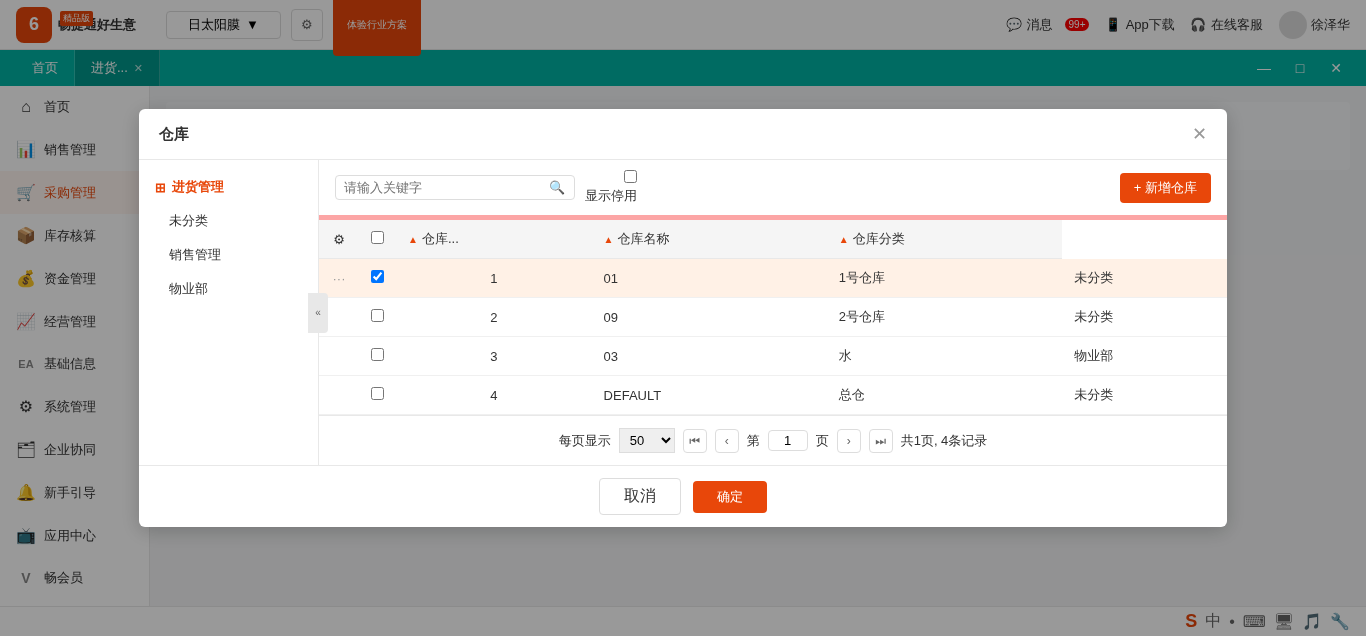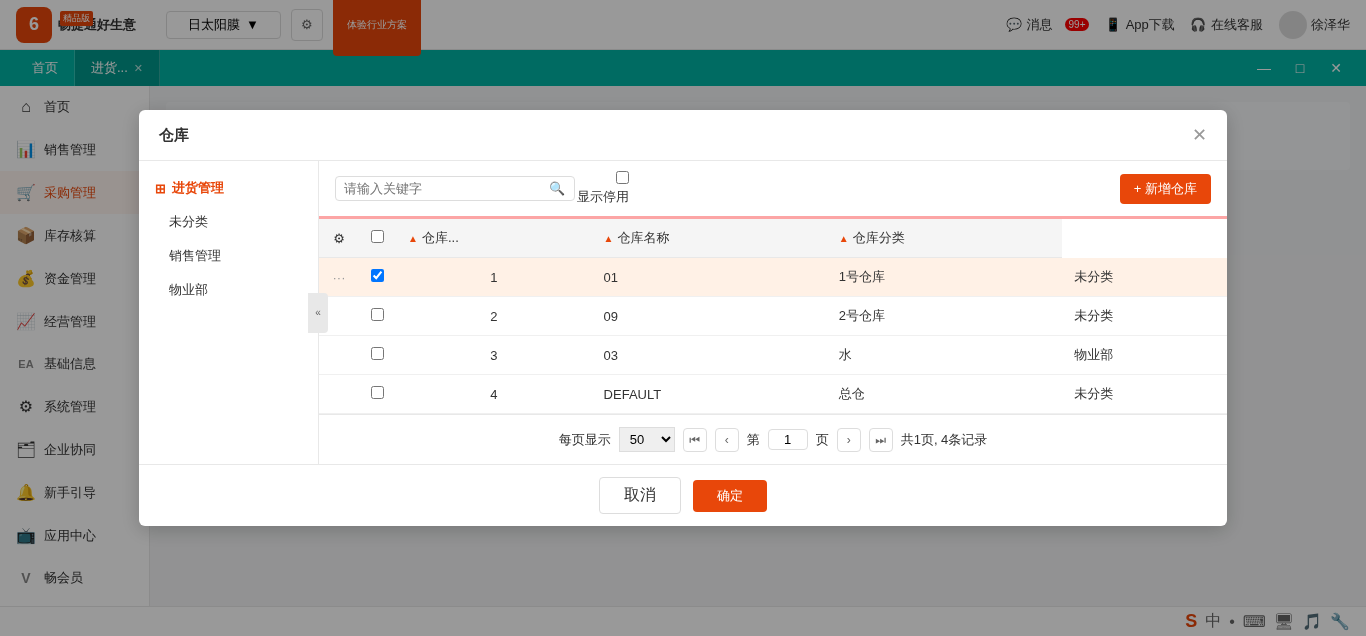--- a/index.html
+++ b/index.html
@@ -217,22 +217,22 @@
     
     .modal-right {
       flex: 1;
       display: flex;
       flex-direction: column;
       overflow: hidden;
     }
     .modal-toolbar {
       display: flex; align-items: center;
       padding: 10px 16px;
-      gap: 2px;
-      border-bottom: 3px solid #fca5a5;
+      gap: 10px;
+      border-bottom: 5px solid #fca5a5;
     }
     .search-input-wrap {
       display: flex; align-items: center;
       border: 1px solid #ddd;
       border-radius: 4px;
       padding: 4px 8px;
       gap: 6px;
       flex: 1;
       max-width: 240px;
     }

